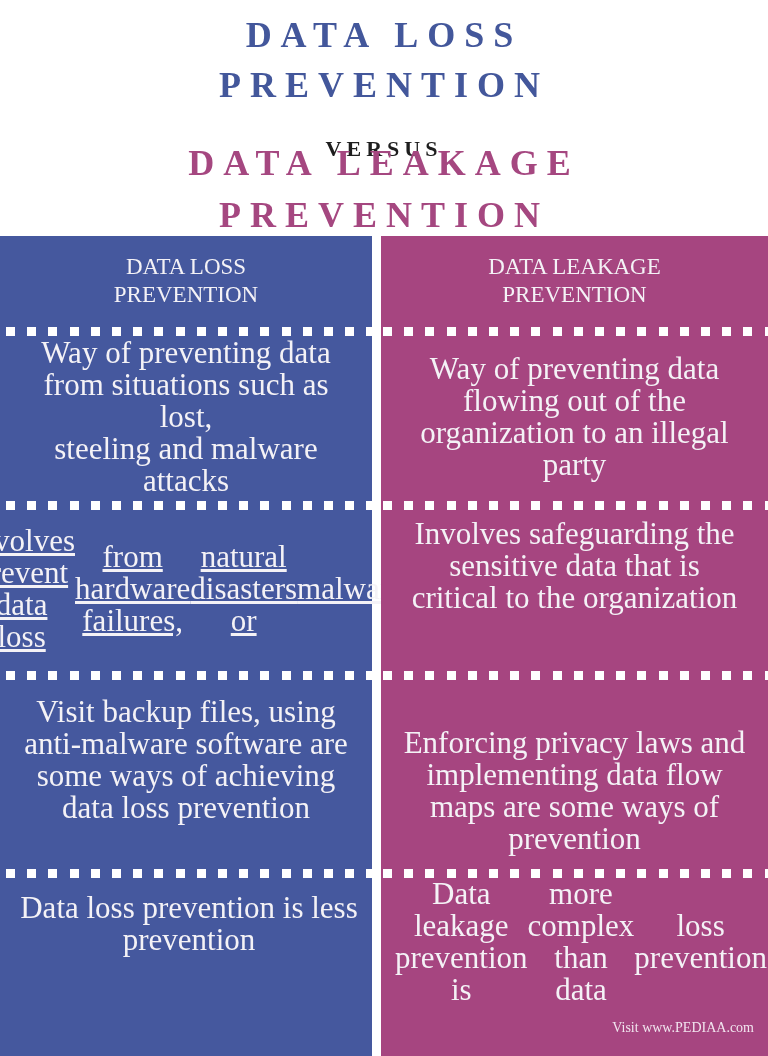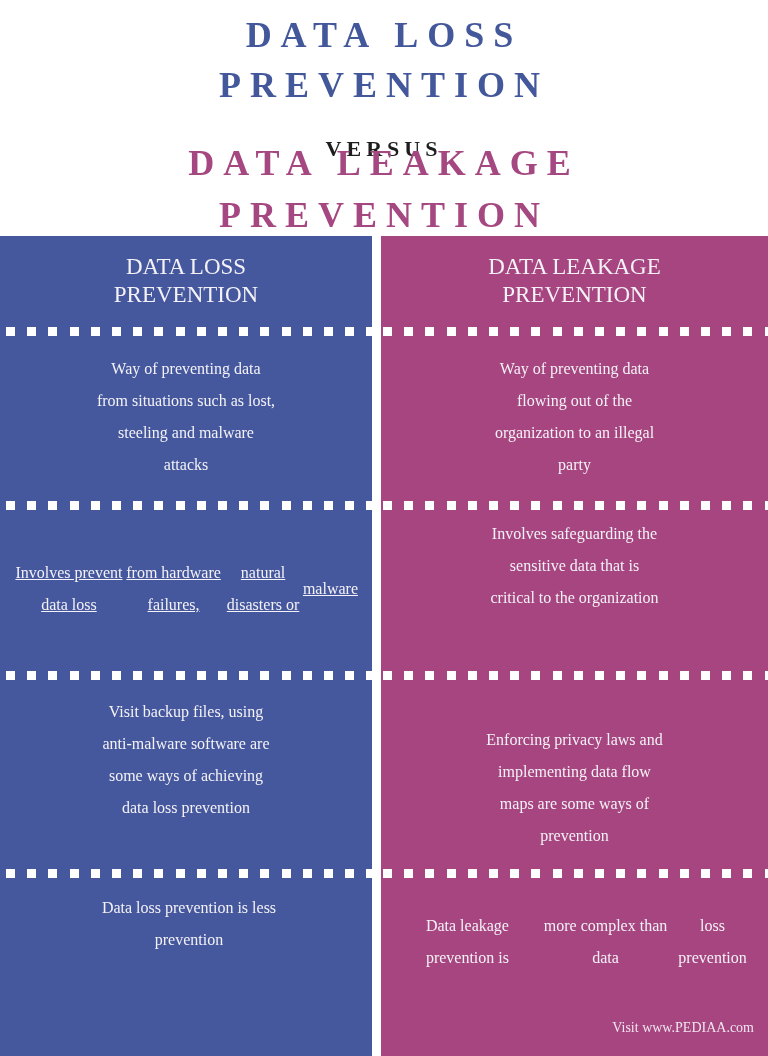--- a/index.html
+++ b/index.html
@@ -12,21 +12,21 @@
     .t-mag { color: #a54780; font-size: 36px; letter-spacing: 9px; }
     .t-vs { color: #1e1e1e; font-size: 22px; letter-spacing: 5px; }
 
     .col { position: absolute; top: 236px; height: 820px; }
     .col-left { left: 0; width: 372px; background: #45589e; }
     .col-right { left: 381px; width: 387px; background: #a64580; }
 
     .cell { position: absolute; left: 0; right: 0; display: flex; align-items: center; justify-content: center; text-align: center; color: #f4f2f6; }
     .cell span { display: block; }
     .head { font-size: 23px; line-height: 28px; }
-    .body { font-size: 16px; line-height: 32px; padding: 0 14px; box-sizing: border-box; }
+    .body { font-size: 31px; line-height: 32px; padding: 0 14px; box-sizing: border-box; }
 
     .divider { position: absolute; left: 0; right: 0; height: 12px;
       background-image: repeating-linear-gradient(90deg, #ffffff 0 9px, transparent 9px 21px);
       background-size: 100% 9px; background-repeat: no-repeat; background-position: 0 1px; }
     .col-left .divider { background-image: repeating-linear-gradient(90deg, #ffffff 0 9px, transparent 9px 21.2px); left: 6px; }
     .col-right .divider { background-image: repeating-linear-gradient(90deg, #ffffff 0 9px, transparent 9px 21.2px); left: 2px; }
 
     .footer { position: absolute; right: 14px; bottom: 20px; color: #f1e4ee; font-size: 14px; }
   </style>
 </head>
@@ -83,21 +83,21 @@
     <span>organization to an illegal</span>
     <span>party</span>
   </div>
   <div class="divider" style="top:264px;"></div>
   <div class="cell body" style="top:282px;height:110px;flex-direction:column;justify-content:flex-start;">
     <span>Involves safeguarding the</span>
     <span>sensitive data that is</span>
     <span>critical to the organization</span>
   </div>
   <div class="divider" style="top:434px;"></div>
-  <div class="cell body" style="top:436px;height:180px;flex-direction:column;justify-content:flex-end;padding-top:12px;">
+  <div class="cell body" style="top:459px;height:180px;flex-direction:column;justify-content:center;padding-top:12px;">
     <span>Enforcing privacy laws and</span>
     <span>implementing data flow</span>
     <span>maps are some ways of</span>
     <span>prevention</span>
   </div>
   <div class="divider" style="top:632px;"></div>
   <div class="cell body" style="top:656px;height:100px;flex-direction:row;justify-content:flex-start;">
     <span>Data leakage prevention is</span>
     <span>more complex than data</span>
     <span>loss prevention</span>

